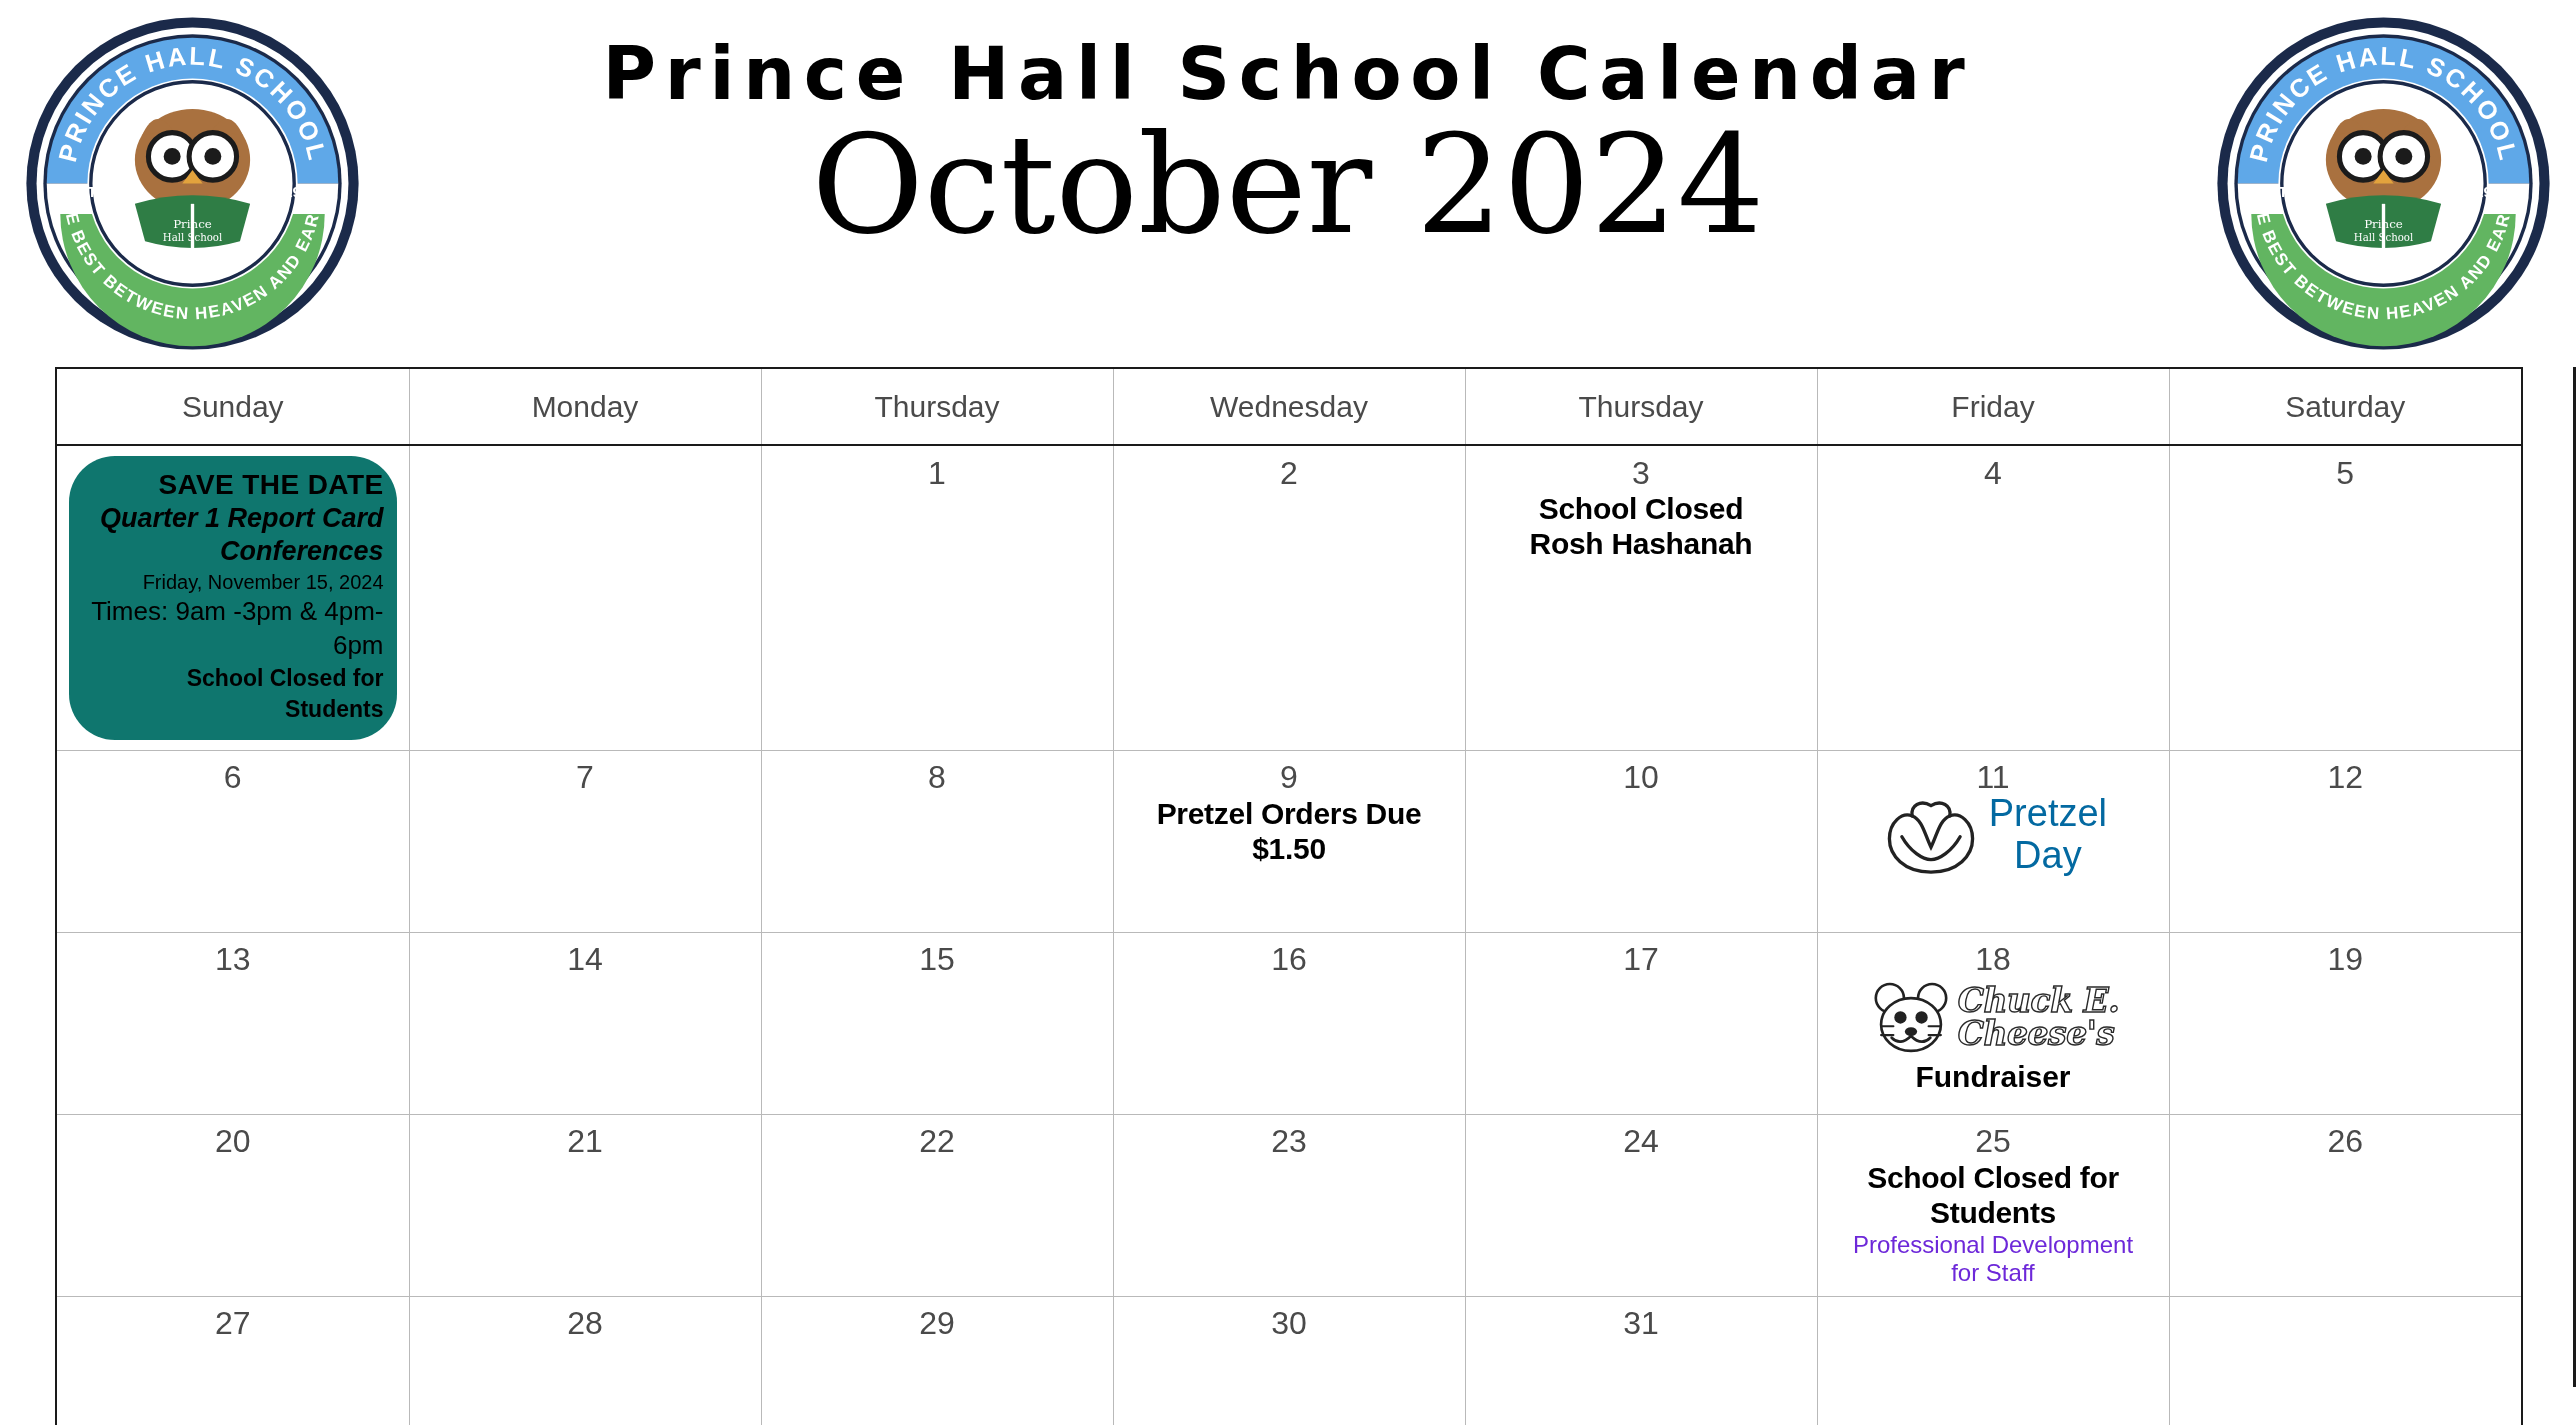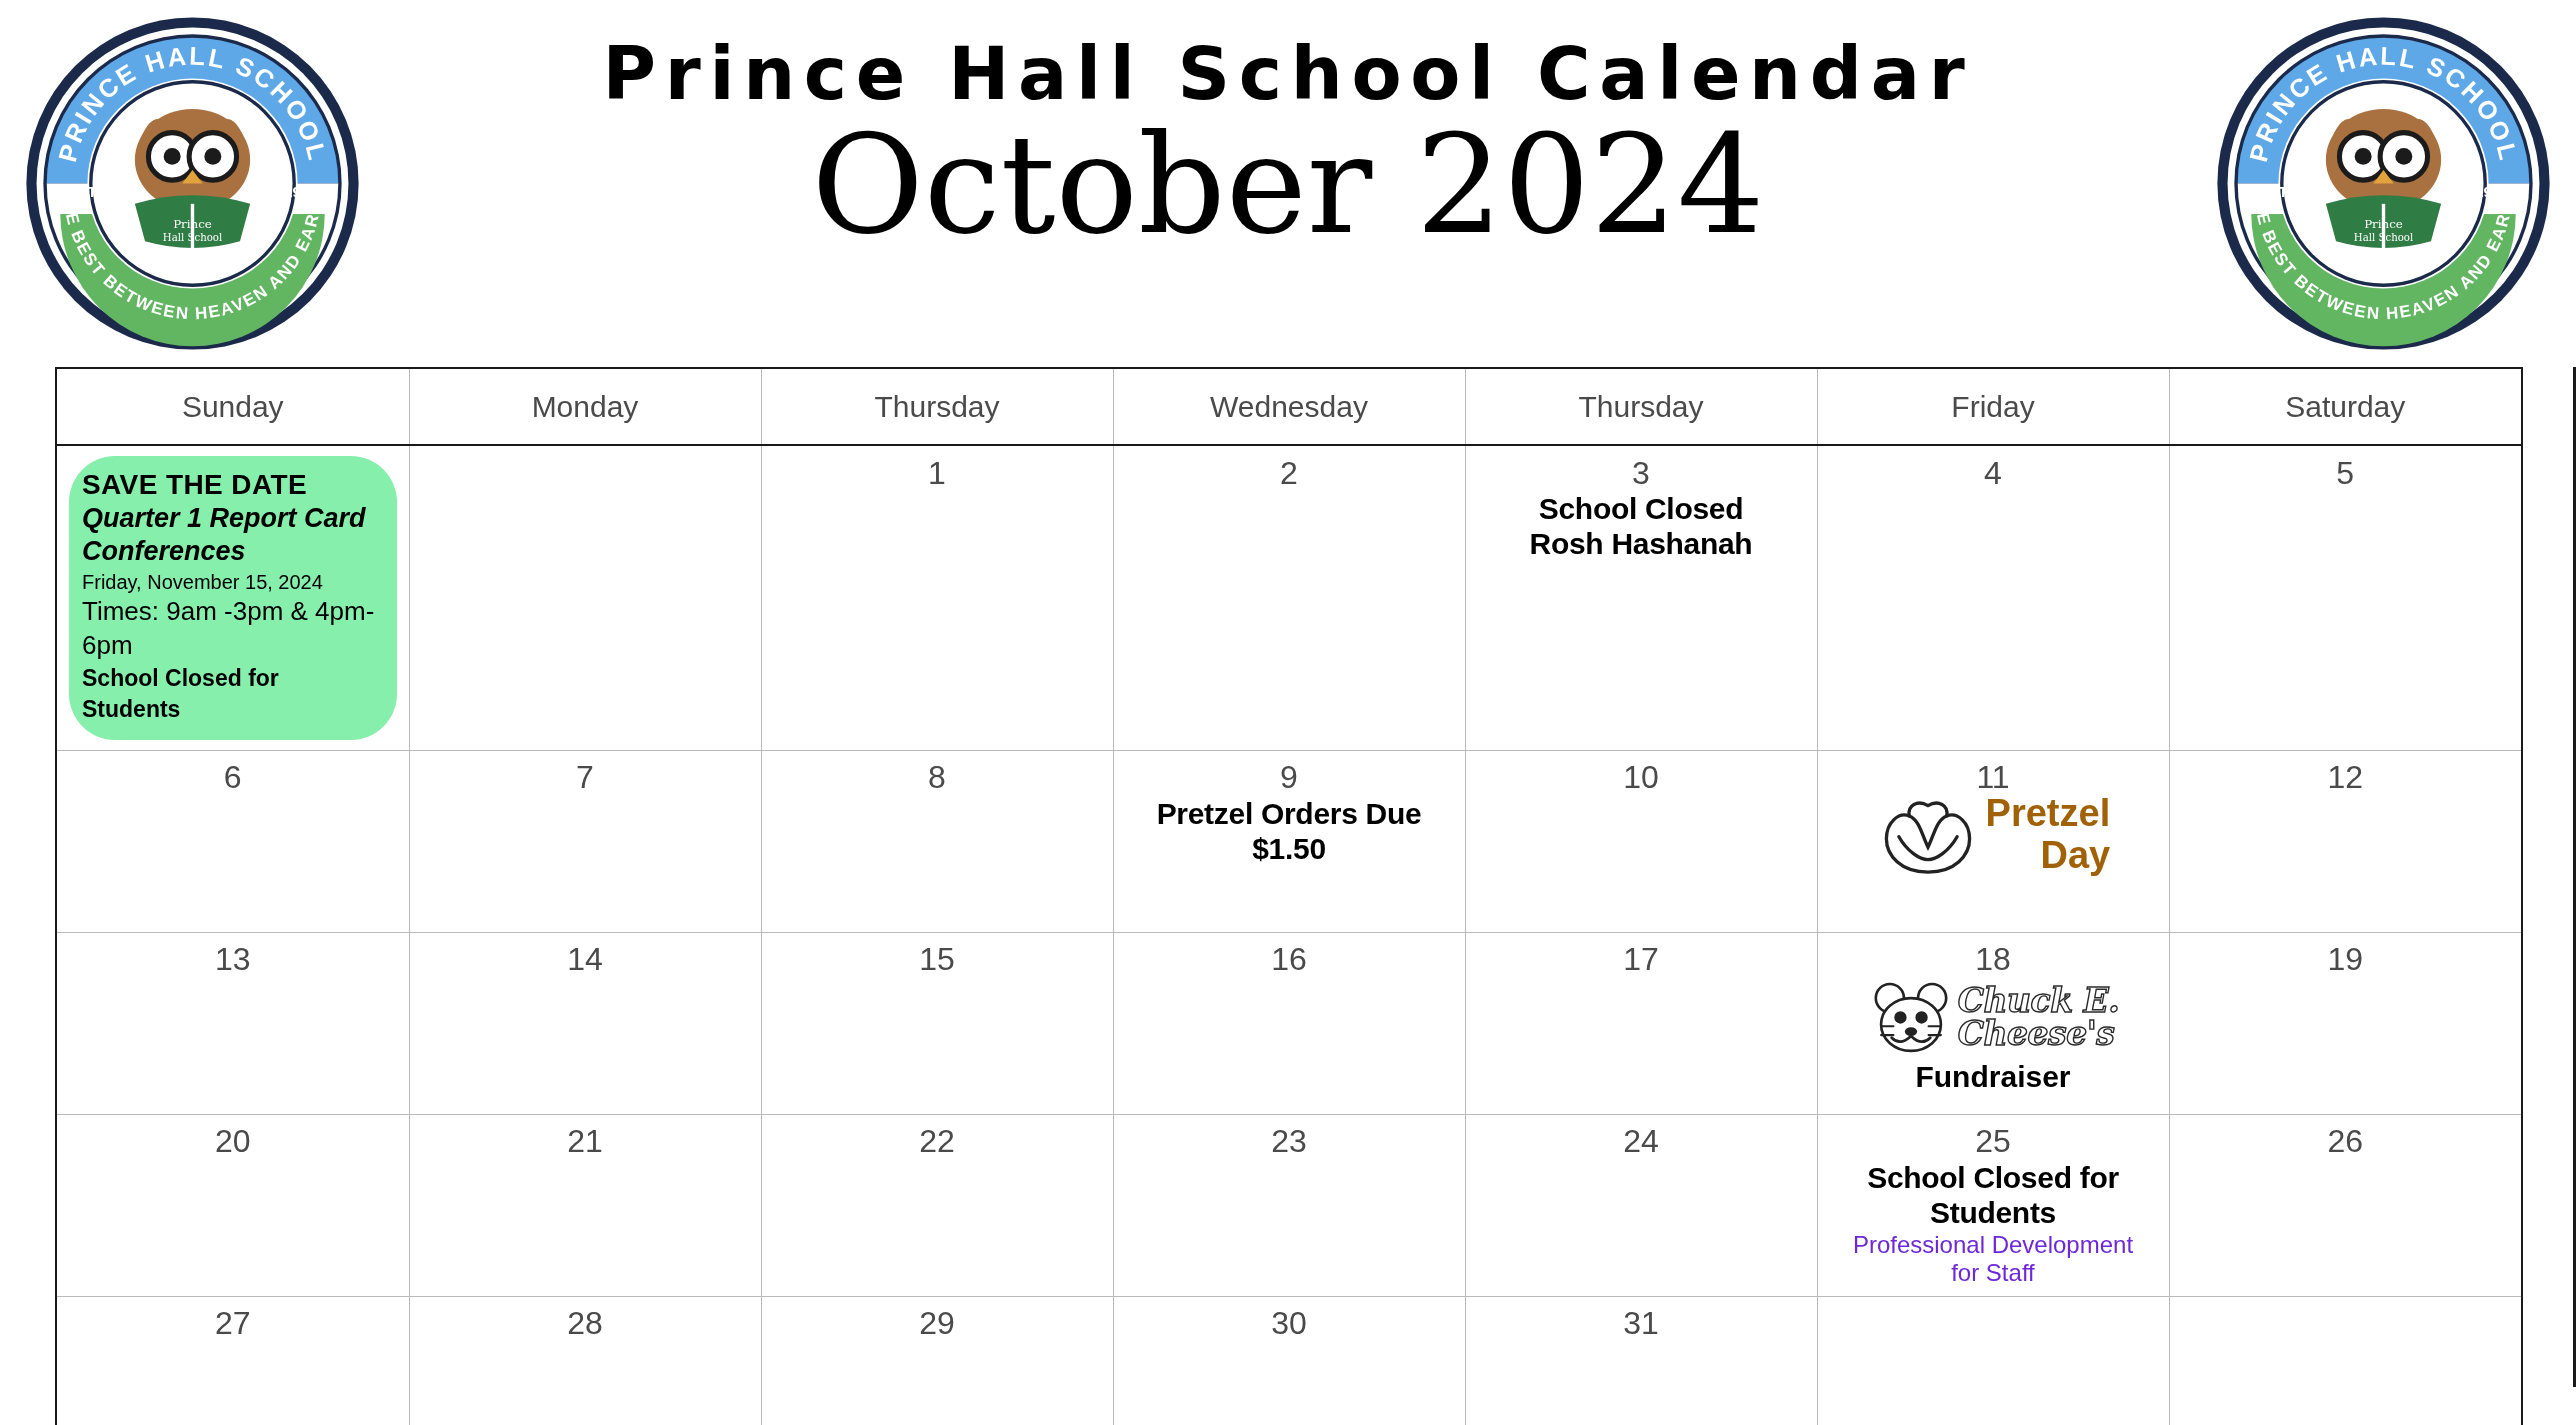--- a/index.html
+++ b/index.html
@@ -121,24 +121,24 @@
   }
   .evt-small {
     font-size: 24px;
     color: #6d28d9;
     line-height: 1.18;
   }
 
   
   .savebox {
     margin: 9.6px 11.5px;
-    background: #86efac;
+    background: #0f766e;
     border-radius: 46px;
     padding: 12.5px 13.5px 15.4px 13.5px;
-    text-align: left;
+    text-align: right;
     color: #000;
   }
   .savebox .l1 {
     font-weight: bold;
     font-size: 28px;
     letter-spacing: 0.4px;
     line-height: 1.2;
   }
   .savebox .l2 {
     font-weight: bold;
@@ -162,25 +162,25 @@
 
   
   .pretzel-row {
     display: flex;
     align-items: center;
     justify-content: center;
     gap: 5.8px;
     margin-top: -3.8px;
   }
   .pretzel-row .label {
-    font-weight: bold;
+    font-weight: normal;
     font-size: 38px;
     line-height: 1.1;
-    text-align: right;
-    color: #a16207;
+    text-align: center;
+    color: #0369a1;
   }
   .pretzel-ico { width: 104px; height: 88px; flex: 0 0 auto; }
 
   
   .chuck-row {
     display: flex;
     align-items: center;
     justify-content: center;
     gap: 3px;
     margin-top: 0px;

